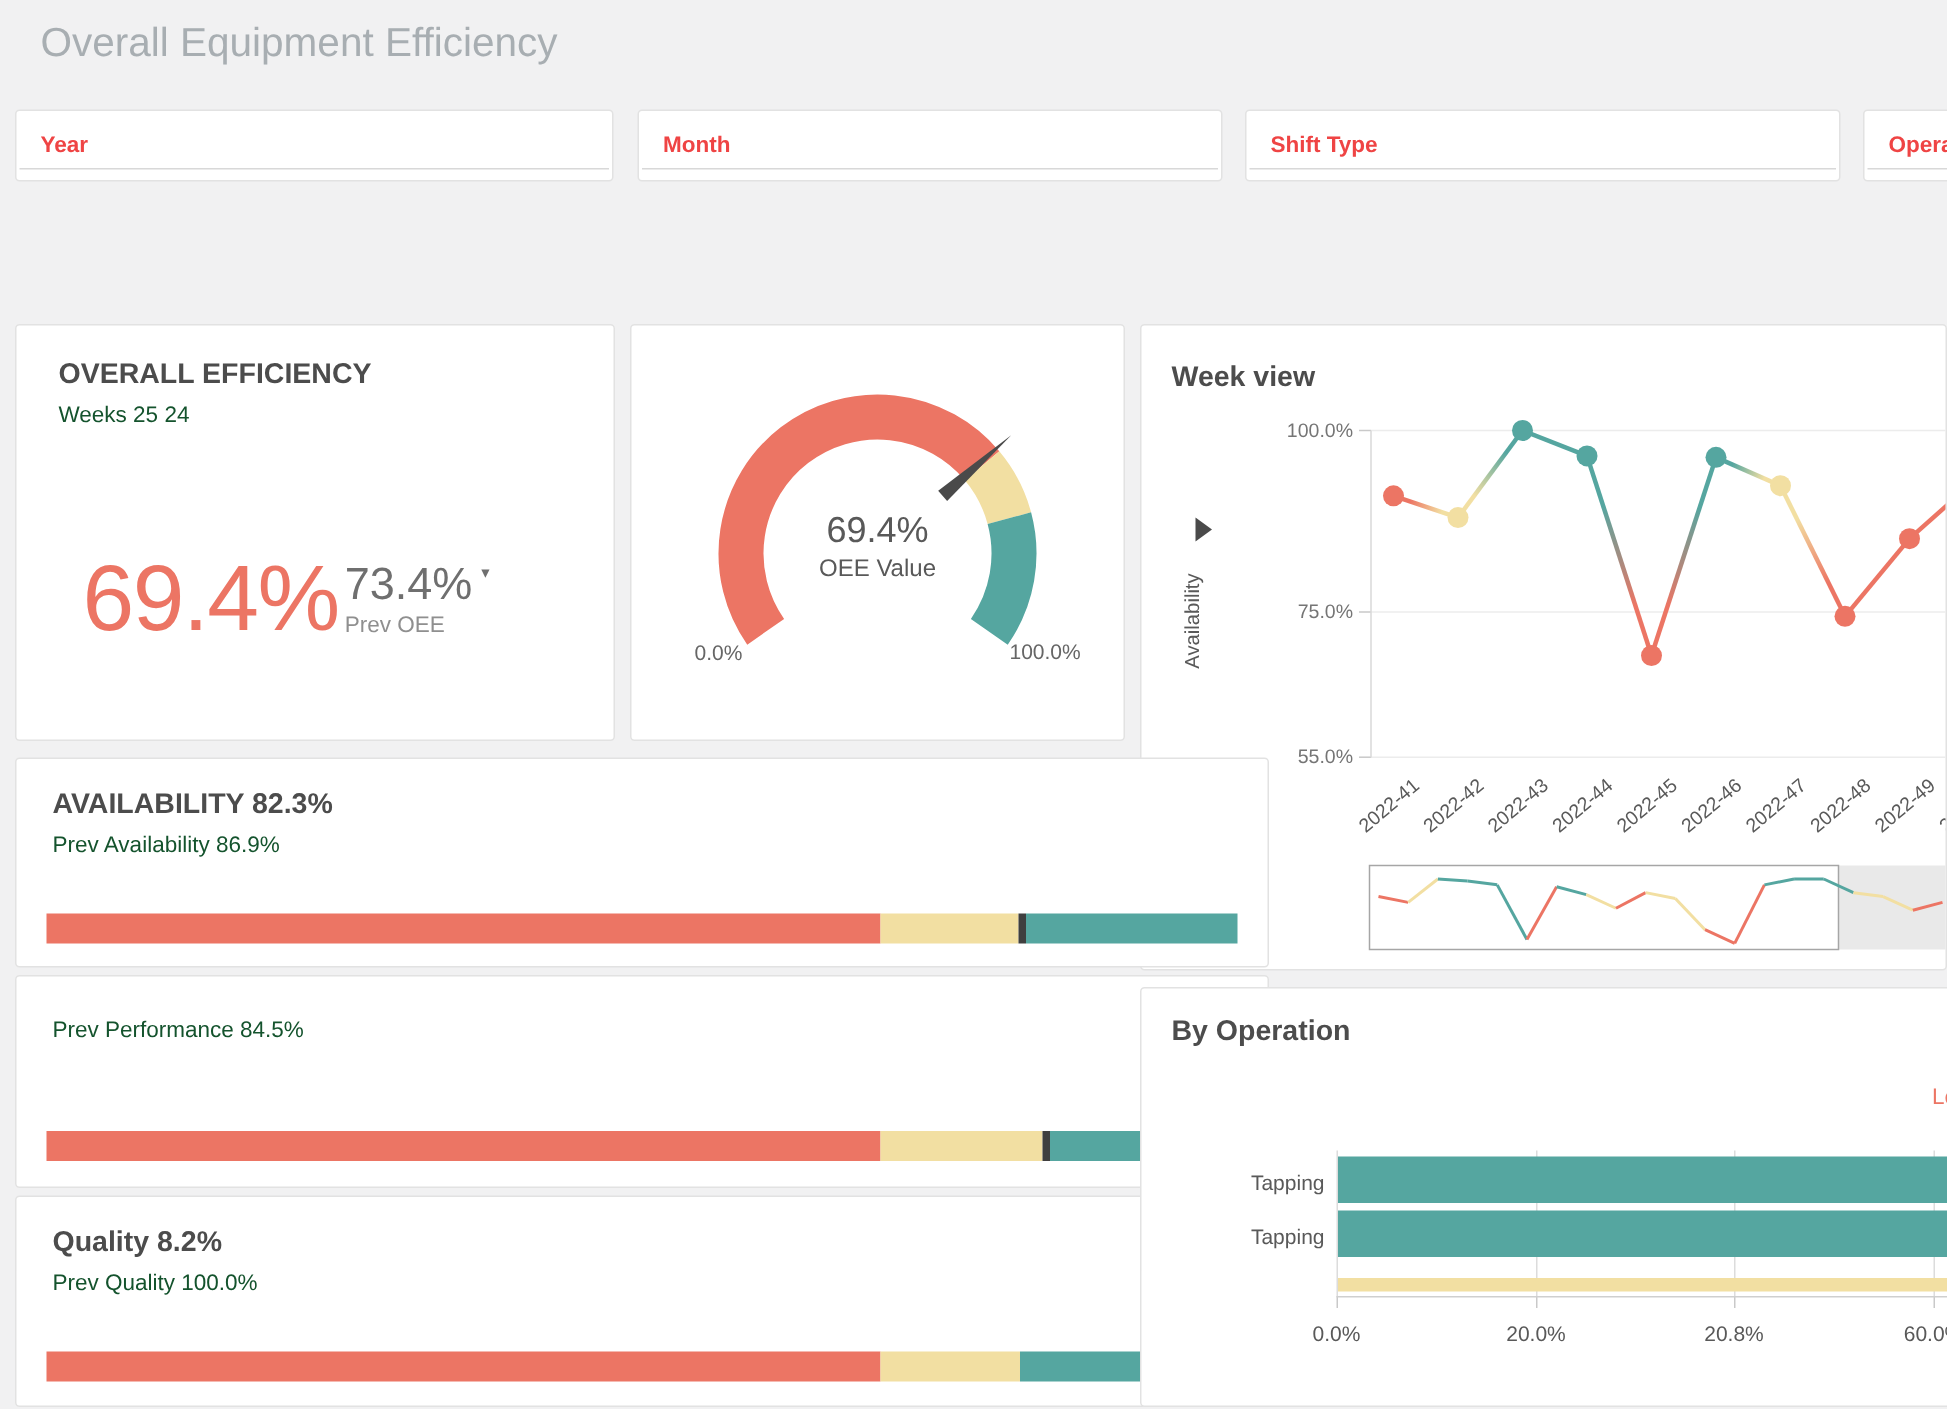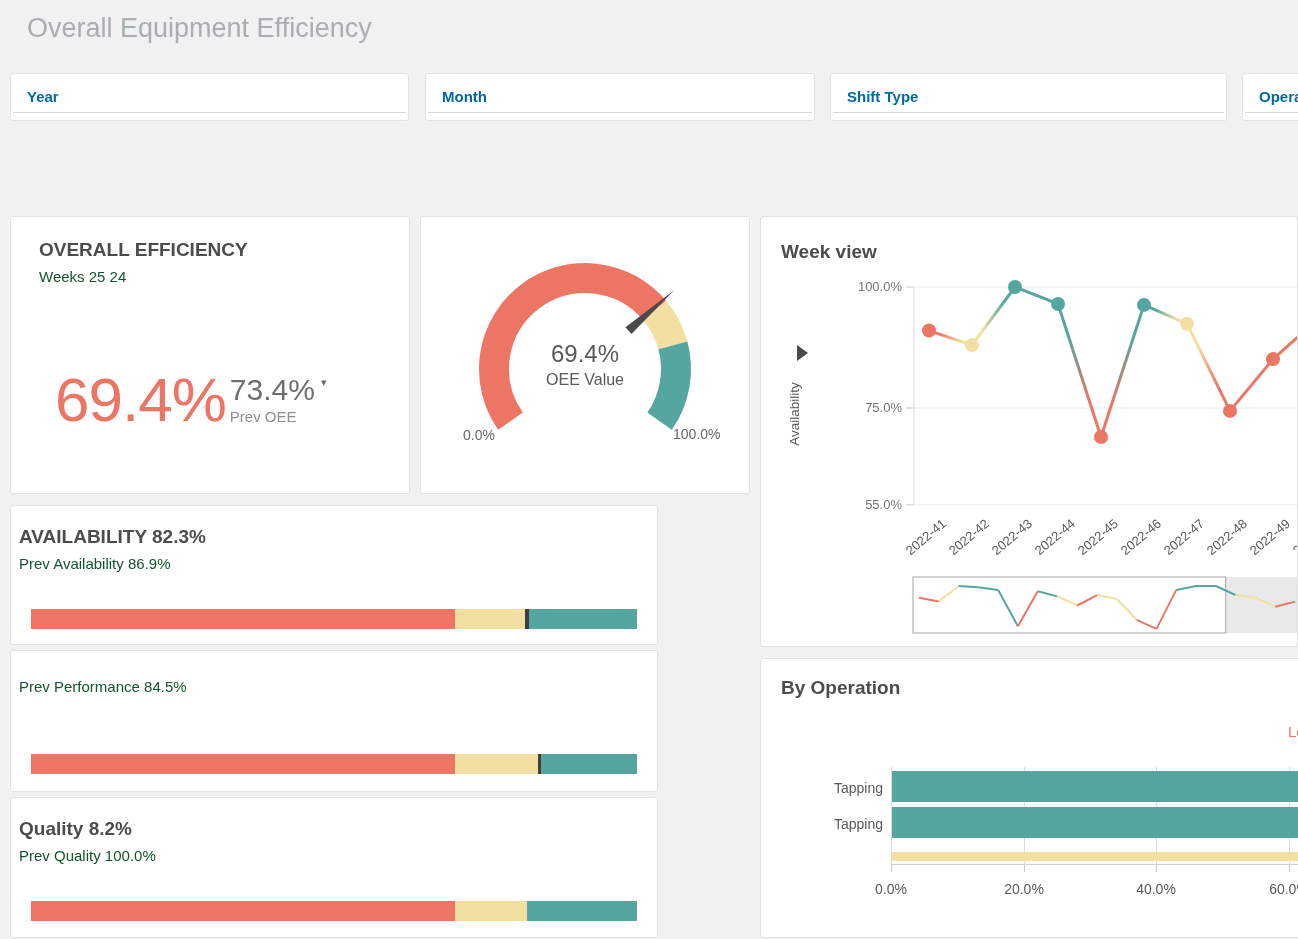--- a/index.html
+++ b/index.html
@@ -1,20 +1,20 @@
 <!DOCTYPE html>
 <html><head>
 <meta charset="utf-8">
 <style>
   *{margin:0;padding:0;box-sizing:border-box}
   html,body{width:1298px;height:939px;overflow:hidden;background:#f1f1f2;
     font-family:"Liberation Sans",sans-serif;position:relative}
   .sheet-title{position:absolute;left:27px;top:13px;font-size:27px;color:#a8aeb2}
   .filterbox{position:absolute;top:73px;height:48px;background:#fff;border:1px solid #e2e2e2;border-radius:3px}
-  .filterlabel{position:absolute;left:16px;top:14px;font-size:15px;font-weight:bold;color:#0369a1;white-space:nowrap}
+  .filterlabel{position:absolute;left:16px;top:14px;font-size:15px;font-weight:bold;color:#ef4444;white-space:nowrap}
   .filter-underline{position:absolute;left:2px;right:2px;bottom:7px;border-bottom:1px solid #d8d8d8}
   .card{position:absolute;background:#fff;border:1px solid #e2e2e2;border-radius:3px;overflow:hidden}
   .card-title{font-size:19px;font-weight:bold;color:#4c4c4c}
   .card-sub{font-size:15px;color:#14532d;margin-top:7px}
   
   #overall-card{left:10px;top:216px;width:400px;height:278px;padding:22px 28px}
   .kpi-row{position:absolute;left:44px;top:152px;display:flex;align-items:flex-start}
   .kpi-big{font-size:62px;line-height:1;letter-spacing:-1px}
   .kpi-prev{margin-left:4px;margin-top:6px}
   .kpi-prev-val{font-size:30px;color:#6f6f6f;line-height:1}
@@ -27,21 +27,21 @@
   .gauge-value{font-size:24px;color:#595959}
   .gauge-label{font-size:16px;color:#595959;margin-top:3px}
   .gauge-min,.gauge-max{position:absolute;font-size:14px;color:#666}
   .gauge-min{left:42px;top:210px}
   .gauge-max{left:252px;top:209px}
   
   #week-card{left:760px;top:216px;width:538px;height:431px}
   #week-card .card-title{position:absolute;left:20px;top:24px}
   #week-svg{position:absolute;left:0;top:0}
   
-  .bullet{left:10px;width:648px;padding:20px 8px}
+  .bullet{left:10px;width:836px;padding:20px 24px}
   #bullet-0{top:505px;height:140px}
   #bullet-1{top:650px;height:142px}
   #bullet-2{top:797px;height:141px}
   .bullet-bar{position:absolute;left:20px;right:20px;top:103px;height:20px;display:flex}
   .bullet-seg{height:100%}
   
   #byop-card{left:760px;top:658px;width:624px;height:280px}
   #byop-card .card-title{position:absolute;left:20px;top:18px}
   .byop-legend{position:absolute;left:527px;top:64px;font-size:15px}
   .byop-grid{position:absolute;width:1px;background:#dcdcdc}
@@ -233,21 +233,21 @@
   <span class="byop-legend" style="color: rgb(236, 117, 100);">Le</span>
   <div id="byop-plot">
       <div class="byop-grid" style="left: 130px; top: 108px; height: 97px;"></div>
       <div class="byop-tick" style="left: 130px; top: 205px; height: 8px;"></div>
       <div class="byop-xlabel" style="left: 95px; top: 222px;">0.0%</div>
       <div class="byop-grid" style="left: 263px; top: 108px; height: 97px;"></div>
       <div class="byop-tick" style="left: 263px; top: 205px; height: 8px;"></div>
       <div class="byop-xlabel" style="left: 228px; top: 222px;">20.0%</div>
       <div class="byop-grid" style="left: 395px; top: 108px; height: 97px;"></div>
       <div class="byop-tick" style="left: 395px; top: 205px; height: 8px;"></div>
-      <div class="byop-xlabel" style="left: 360px; top: 222px;">40.0%</div>
+      <div class="byop-xlabel" style="left: 360px; top: 222px;">20.8%</div>
       <div class="byop-grid" style="left: 528px; top: 108px; height: 97px;"></div>
       <div class="byop-tick" style="left: 528px; top: 205px; height: 8px;"></div>
       <div class="byop-xlabel" style="left: 493px; top: 222px;">60.0%</div>
       <div class="byop-axis" style="left: 130px; top: 205px; width: 408px;"></div>
       <div class="byop-bar" style="top: 112px; height: 31px; width: 420px; background: rgb(85, 166, 160);"></div>
       <div class="byop-cat" style="top: 121px;">Tapping</div>
       <div class="byop-bar" style="top: 148px; height: 31px; width: 420px; background: rgb(85, 166, 160);"></div>
       <div class="byop-cat" style="top: 157px;">Tapping</div>
       <div class="byop-bar" style="top: 193px; height: 9px; width: 420px; background: rgb(242, 223, 162);"></div>
     </div>

